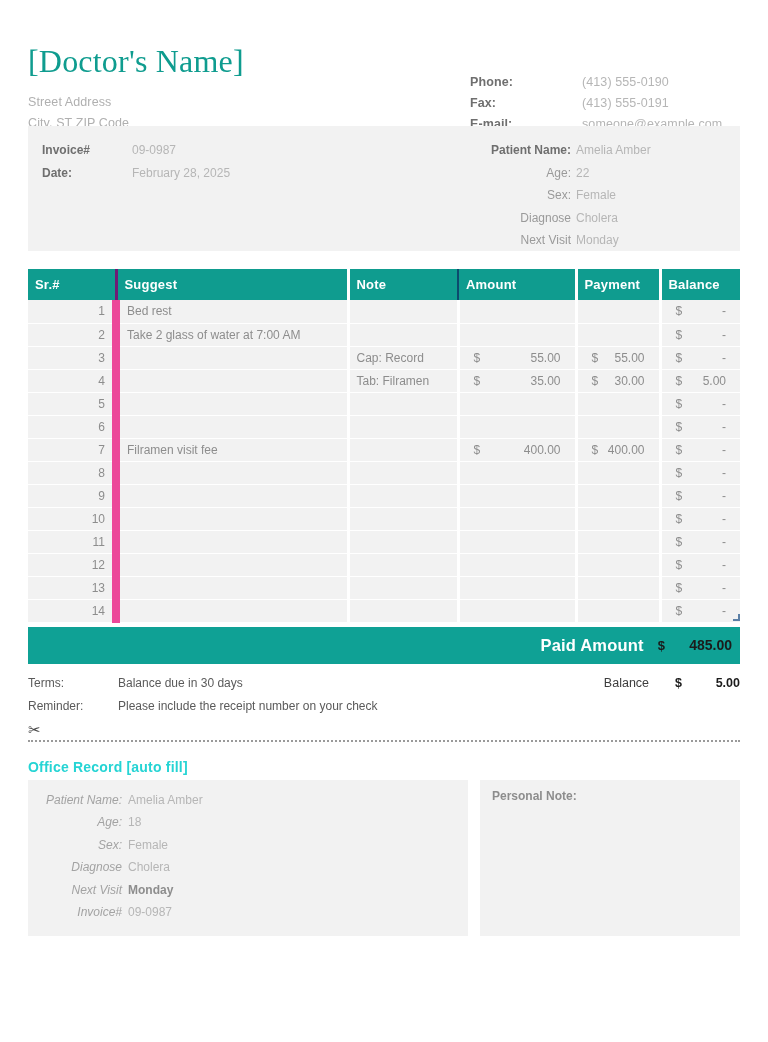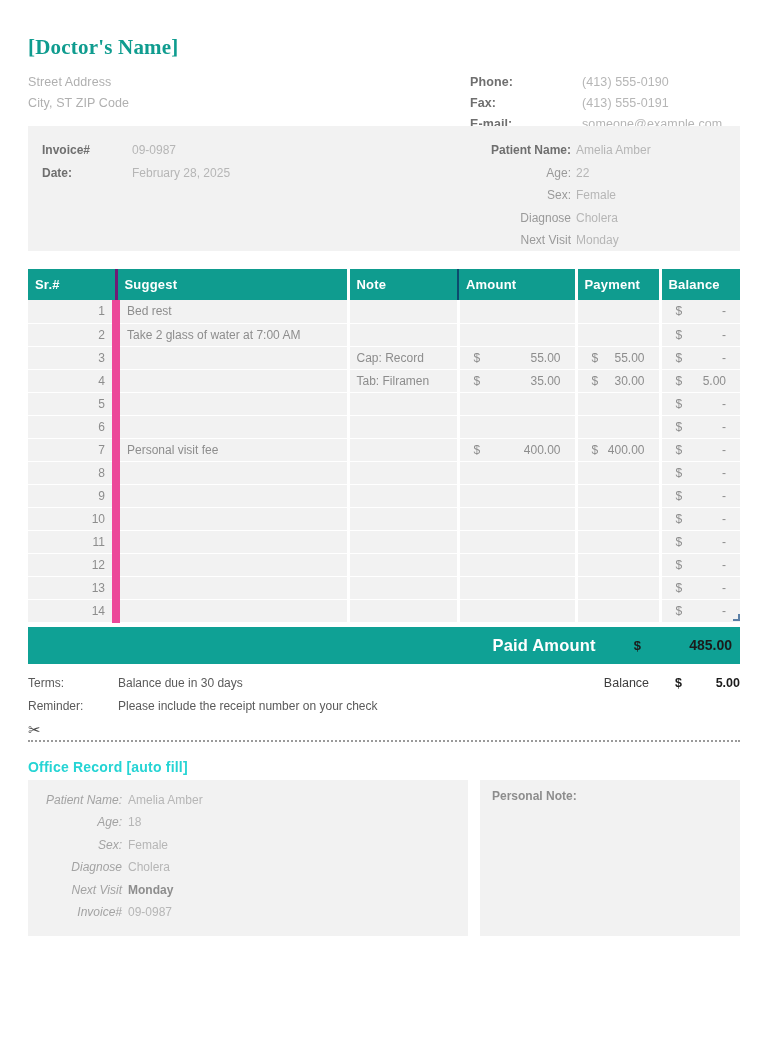--- a/index.html
+++ b/index.html
@@ -10,25 +10,26 @@
     font-family: "Liberation Sans", sans-serif;
     color: #4a4a4a;
     -webkit-font-smoothing: antialiased;
   }
   .page { position: relative; width: 768px; height: 1042px; padding: 0 28px; }
 
   
   .letterhead { padding-top: 36px; position: relative; height: 120px; }
   .doc-name {
     font-family: "Liberation Serif", serif;
-    font-weight: bold;
-    font-size: 21px;
+    font-weight: normal;
+    font-size: 32px;
     color: #0F9C8F;
     letter-spacing: 0.2px;
     line-height: 1.1;
+    margin-top: 8px;
   }
   .addr-block { margin-top: 13px; }
   .addr-line {
     font-size: 12.5px;
     color: #b0b0b0;
     line-height: 21px;
     letter-spacing: 0.1px;
   }
   .contact-block {
     position: absolute;
@@ -130,21 +131,20 @@
   
   .paid-bar {
     margin-top: 4px;
     width: 712px;
     height: 37px;
     background: #0FA195;
     display: flex;
     align-items: center;
     justify-content: flex-end;
     padding-right: 8px;
-    gap: 24px;
   }
   .paid-label {
     color: #ffffff;
     font-size: 16.5px;
     font-weight: bold;
     letter-spacing: 0.2px;
   }
   .paid-sym {
     color: #1b1b1b;
     font-size: 13px;
@@ -388,21 +388,21 @@
             <td class="t-pay"></td>
             <td class="t-bal">
               <div class="money">
                 <span class="sym">$</span>
                 <span class="num">-</span>
               </div>
             </td>
           </tr>
           <tr>
             <td class="t-sr">7</td>
-            <td class="t-sug">Personal visit fee</td>
+            <td class="t-sug">Filramen visit fee</td>
             <td class="t-note"></td>
             <td class="t-amt">
               <div class="money">
                 <span class="sym">$</span>
                 <span class="num">400.00</span>
               </div>
             </td>
             <td class="t-pay">
               <div class="money">
                 <span class="sym">$</span>

